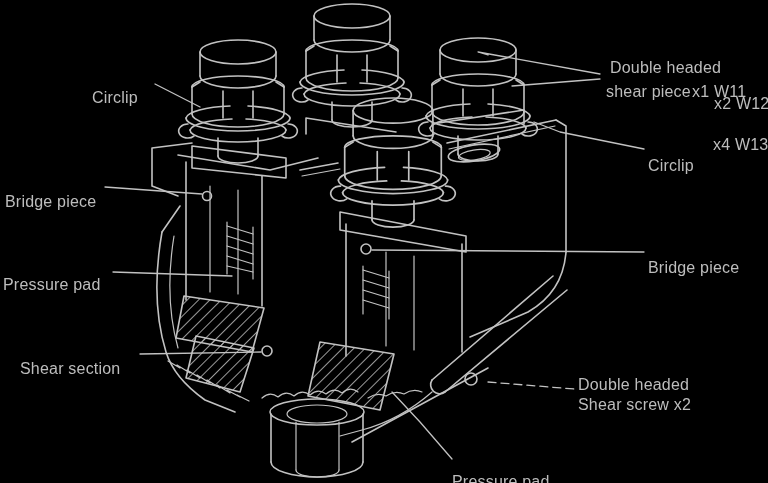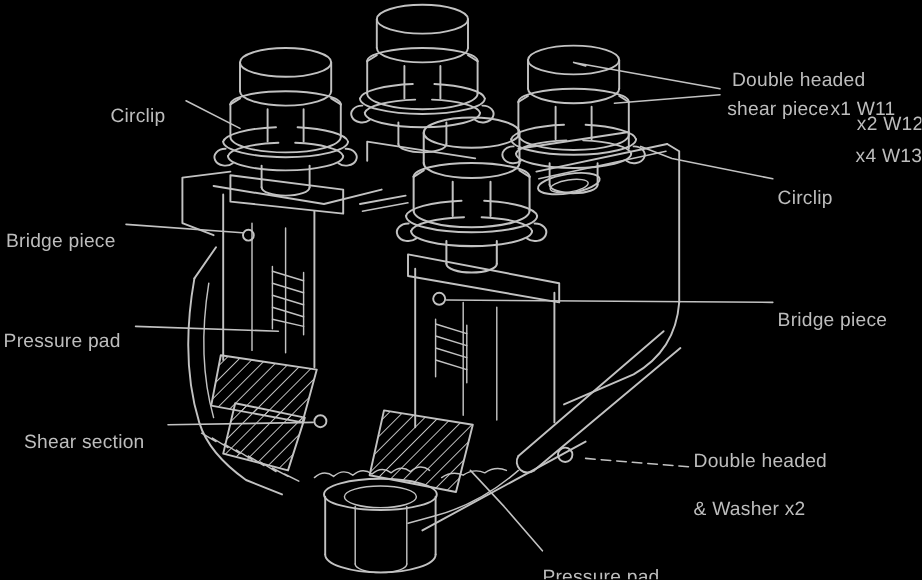--- a/index.html
+++ b/index.html
@@ -175,29 +175,29 @@
       <path d="M452,459 L420,422 L392,392" class="leader"></path>
     </g>
   </svg>
 
   <span class="label" style="left:92px;top:74px">Circlip</span>
 
   <span class="label" style="left:610px;top:44px">Double headed</span>
   <span class="label" style="left:606px;top:68px">shear piece</span>
   <span class="label" style="left:692px;top:68px">x1 W11</span>
   <span class="label" style="left:714px;top:80px">x2 W12</span>
-  <span class="label" style="left:713px;top:107px">x4 W13</span>
+  <span class="label" style="left:713px;top:121px">x4 W13</span>
 
   <span class="label" style="left:648px;top:142px">Circlip</span>
 
   <span class="label" style="left:5px;top:178px">Bridge piece</span>
 
   <span class="label" style="left:648px;top:244px">Bridge piece</span>
 
   <span class="label" style="left:3px;top:261px">Pressure pad</span>
 
   <span class="label" style="left:20px;top:345px">Shear section</span>
 
   <span class="label" style="left:578px;top:361px">Double headed</span>
-  <span class="label" style="left:578px;top:401px">&amp; Washer x2</span>
+  <span class="label" style="left:578px;top:381px">Shear screw x2</span>
 
   <span class="label" style="left:452px;top:458px">Pressure pad</span>
 </div>
 
 </body></html>

